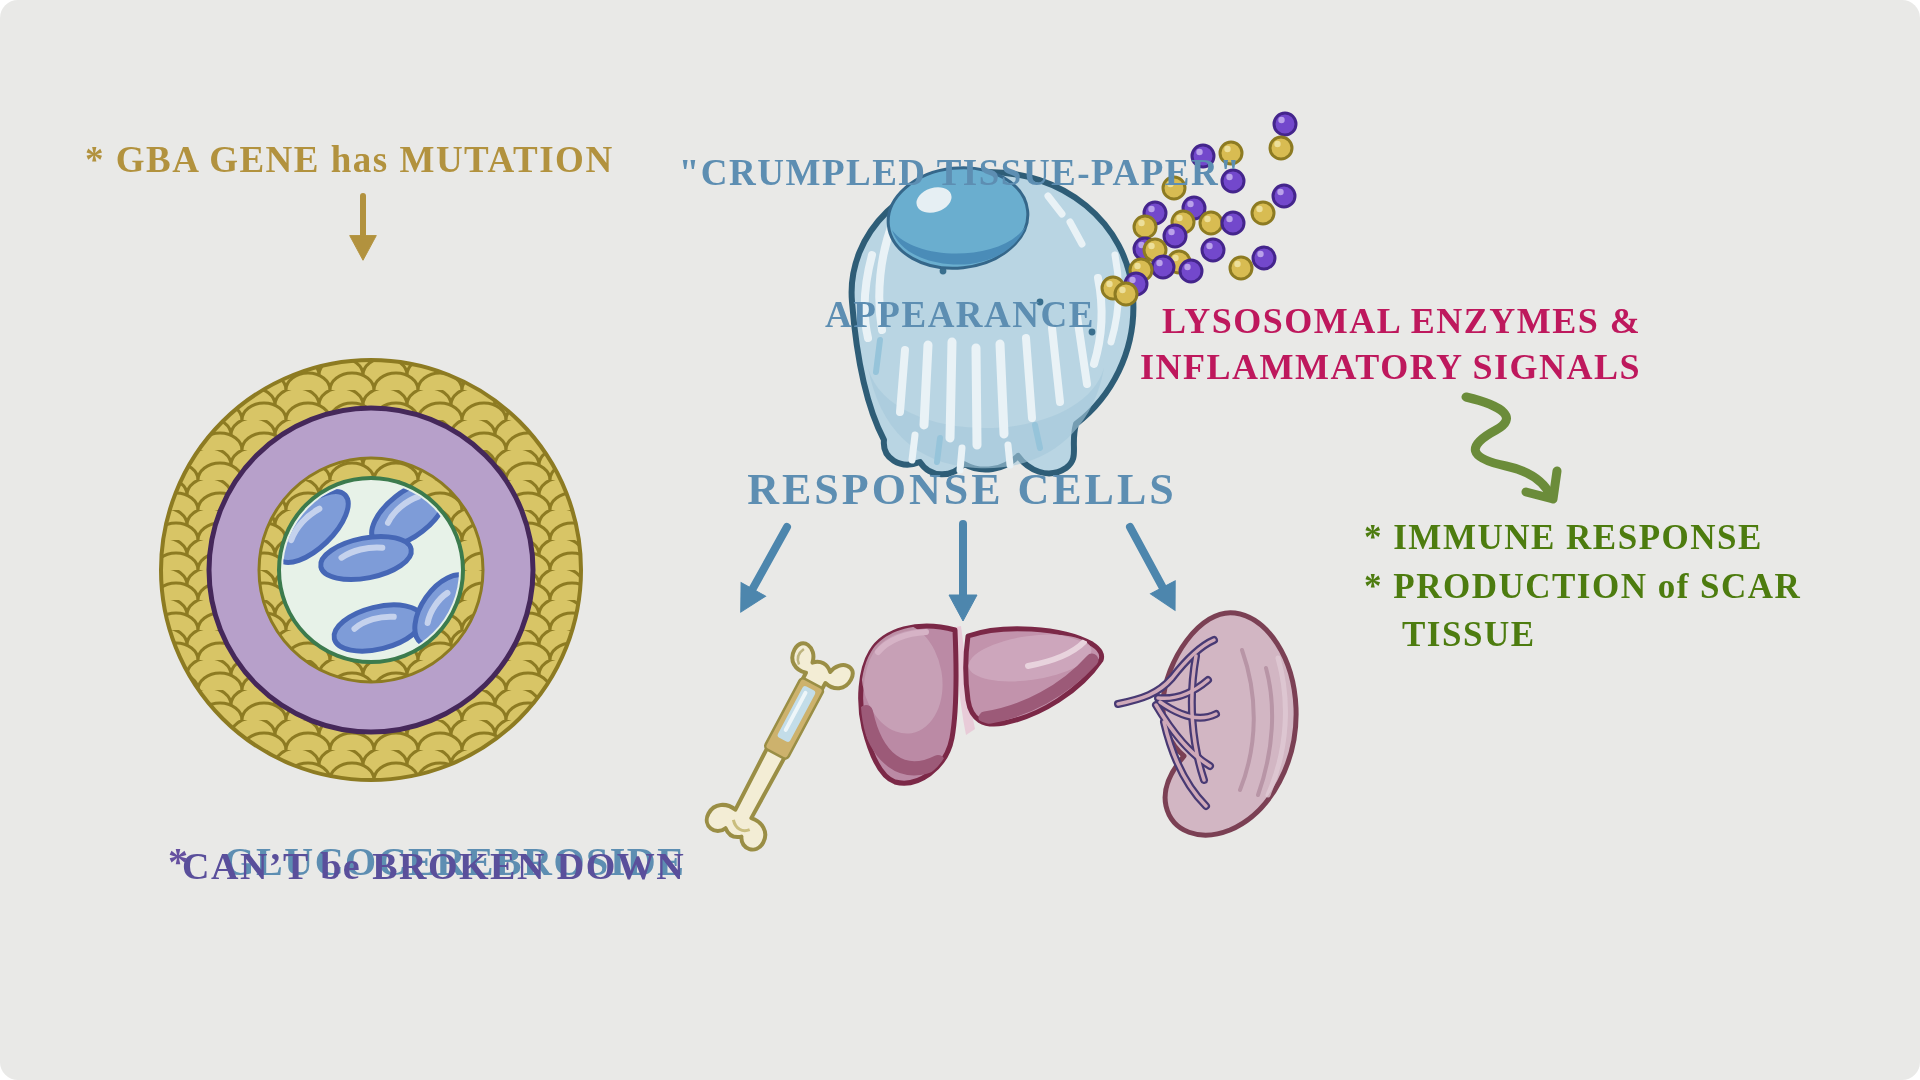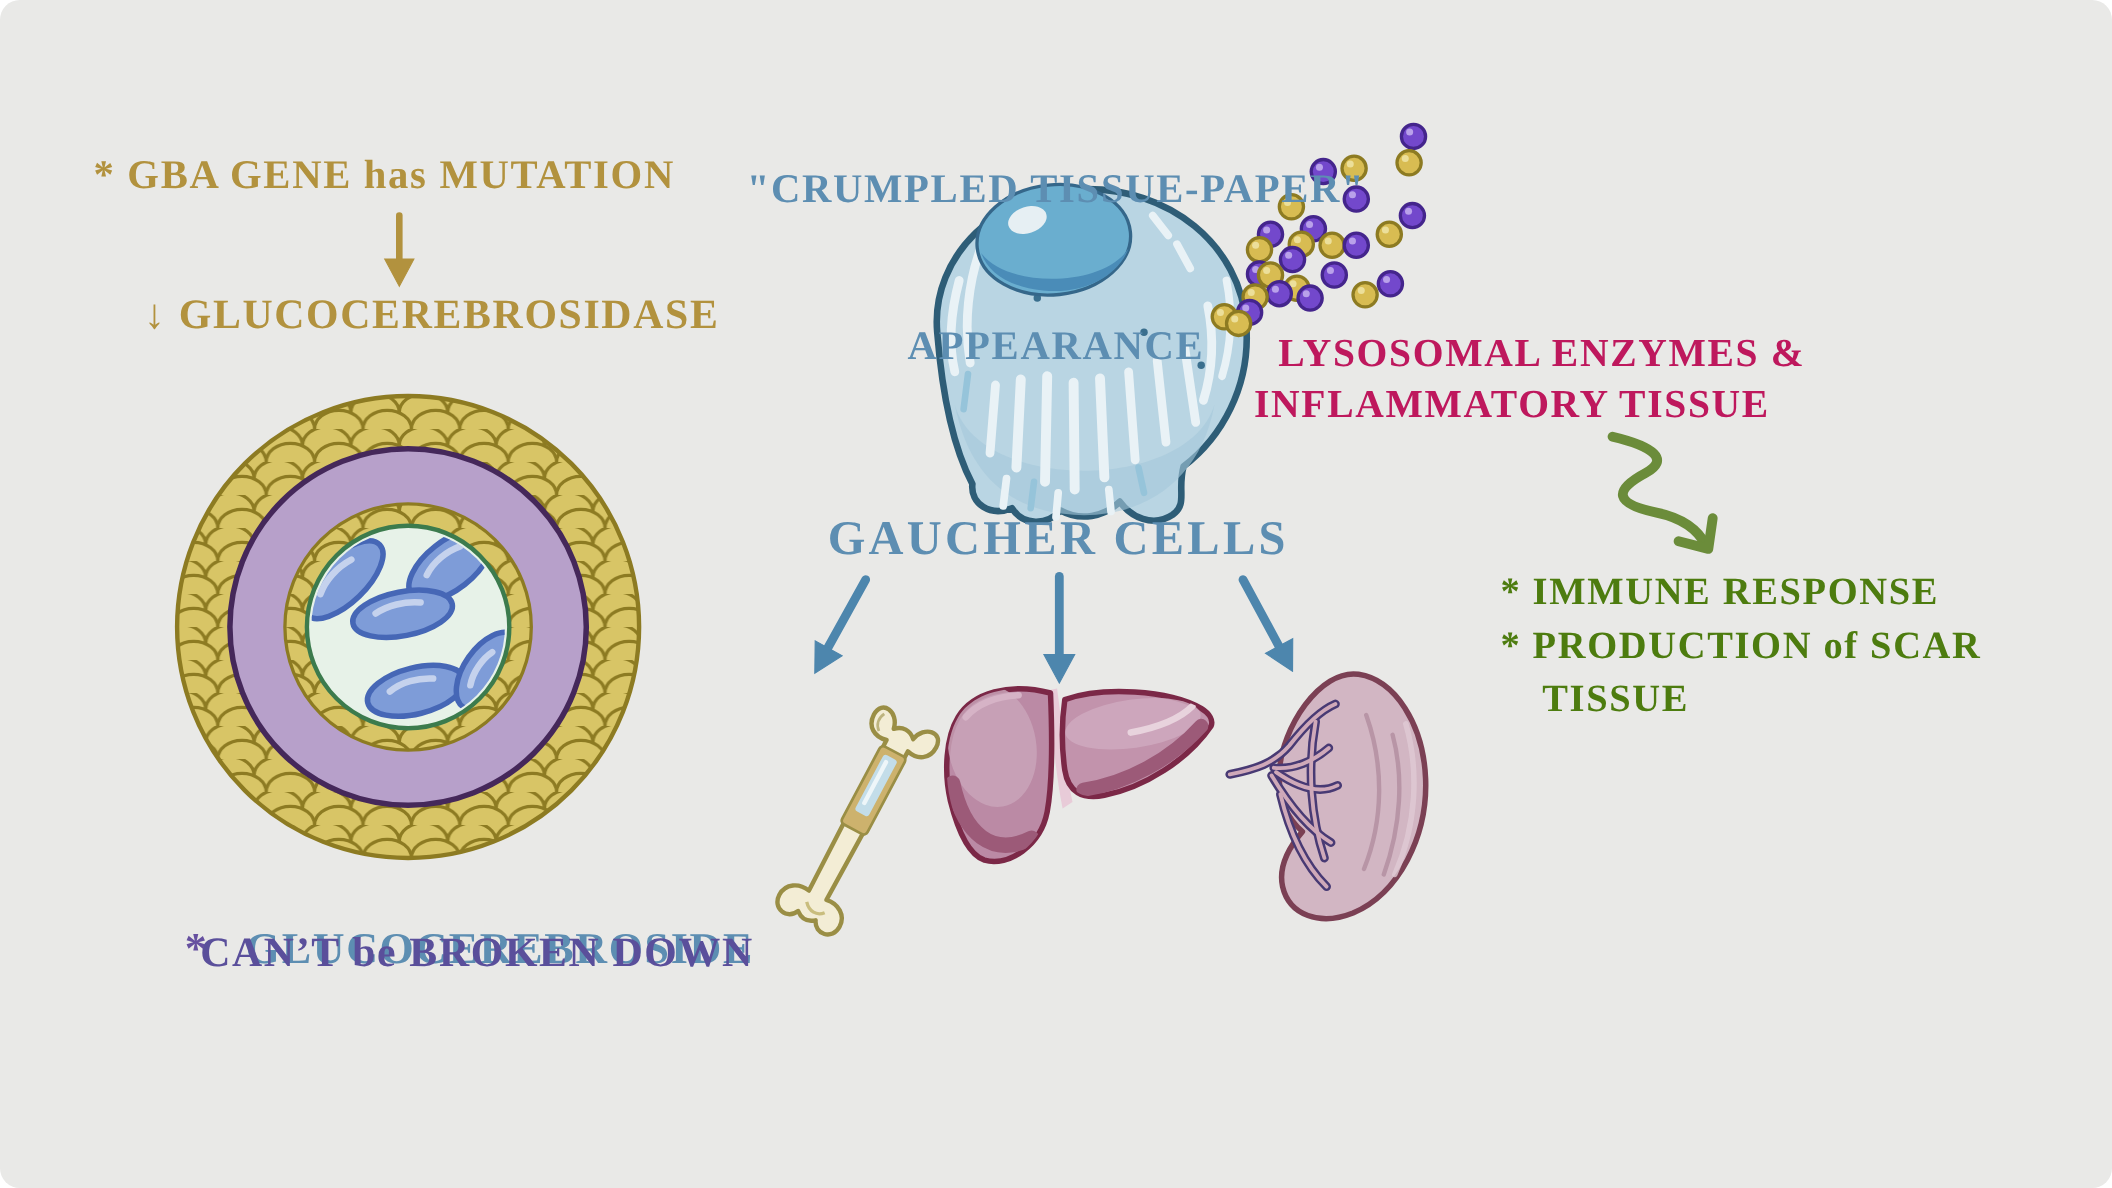--- a/index.html
+++ b/index.html
@@ -234,35 +234,34 @@
         <path class="veinin" d="M1160 702 C 1180 716 1200 722 1216 714"></path>
         <path class="veinin" d="M1156 705 C 1172 732 1190 754 1210 766"></path>
         <path class="veinin" d="M1164 722 C 1172 756 1186 786 1206 806"></path>
         <path class="veinin" d="M1196 656 C 1188 700 1192 744 1204 780"></path>
       </g>
     </g>
   </svg>
 
   <div class="t gold" style="left:85px;top:138px;font-size:37px;">* GBA GENE has MUTATION</div>
 
-  <div class="t gold" style="left:131px;top:264px;font-size:38px;">↓ GLUCOCEREBROSIDASE</div>
 
   <div class="t" style="left:122px;top:790px;font-size:40px;">
     <span class="lilac">*</span><span class="blue" style="margin-left:34px;">GLUCOCEREBROSIDE</span>
   </div>
 
   <div class="t purple" style="left:182px;top:844px;font-size:38px;">CAN’T be BROKEN DOWN</div>
 
   <div class="t blue ctr" style="left:660px;top:54px;width:600px;font-size:37px;line-height:1.28;">
     <div>"CRUMPLED TISSUE-PAPER"</div>
     <div>APPEARANCE</div>
   </div>
 
-  <div class="t blue ctr" style="left:672px;top:464px;width:580px;font-size:44px;letter-spacing:3px;">GAUCHER CELLS</div>
+  <div class="t blue ctr" style="left:672px;top:464px;width:580px;font-size:44px;letter-spacing:3px;">RESPONSE CELLS</div>
 
   <div class="t dkpurple" style="left:1162px;top:300px;font-size:36px;">LYSOSOMAL ENZYMES &amp;</div>
-  <div class="t dkpurple" style="left:1140px;top:346px;font-size:36px;">INFLAMMATORY TISSUE</div>
+  <div class="t dkpurple" style="left:1140px;top:346px;font-size:36px;">INFLAMMATORY SIGNALS</div>
 
   <div class="t green" style="left:1364px;top:517px;font-size:35px;">* IMMUNE RESPONSE</div>
   <div class="t green" style="left:1364px;top:566px;font-size:35px;">* PRODUCTION of SCAR</div>
   <div class="t green" style="left:1402px;top:614px;font-size:35px;">TISSUE</div>
 
 </div>
 
 </body></html>

